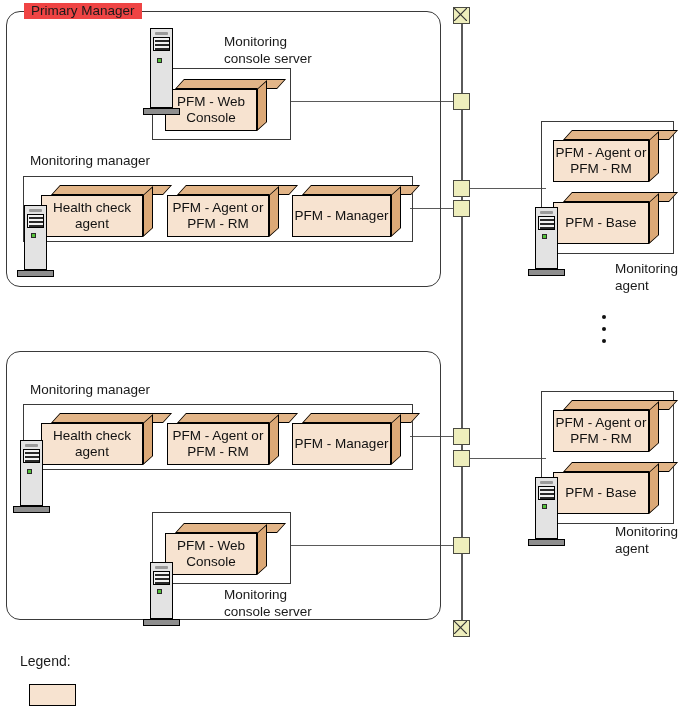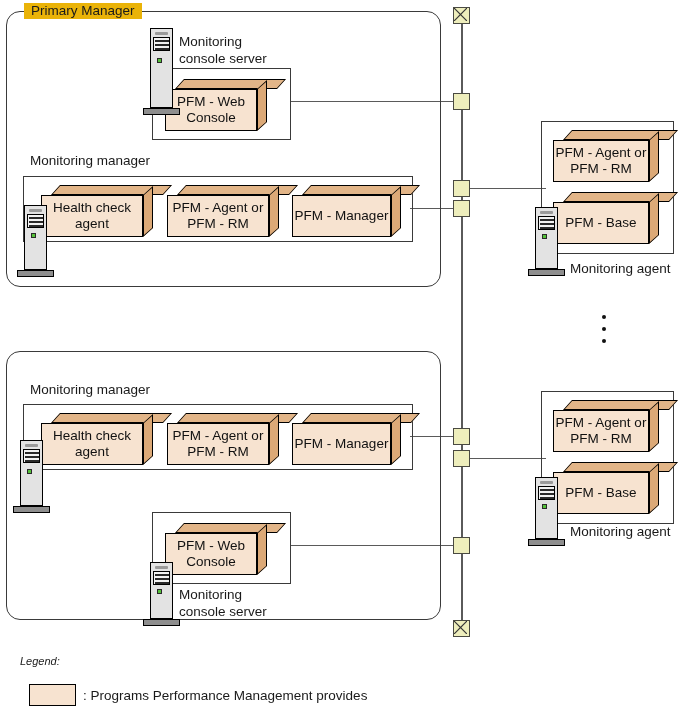--- a/index.html
+++ b/index.html
@@ -23,21 +23,21 @@
   .abs { position: absolute; box-sizing: border-box; }
 
   
   .group-frame {
     border: 1.5px solid #3a3a3a;
     border-radius: 14px;
     background: transparent;
   }
   .group-title {
     position: absolute;
-    background: #eab308;
+    background: #ef4444;
     padding: 0 7px;
     font-size: 13.5px;
     line-height: 16px;
     white-space: nowrap;
     color: #1a1a1a;
   }
 
   
   .sub-frame {
     border: 1.2px solid #3a3a3a;
@@ -145,23 +145,22 @@
   .ell-dot {
     position: absolute;
     width: 4px; height: 4px;
     background: #111111;
     border-radius: 50%;
   }
 
   
   .legend-label {
     position: absolute;
-    font-size: 11px;
+    font-size: 14px;
     line-height: 16px;
-    font-style: italic;
   }
   .legend-swatch {
     position: absolute;
     background: #f7e3d0;
     border: 1.3px solid #000000;
     box-sizing: border-box;
   }
   .legend-text {
     position: absolute;
     font-size: 13.5px;
@@ -169,20 +168,21 @@
     white-space: nowrap;
   }
 
   
   .caption {
     position: absolute;
     font-size: 13.5px;
     line-height: 17px;
     white-space: pre-line;
     color: #1a1a1a;
+    margin-left: 45px;
   }
 </style>
 </head>
 <body>
 
 <div id="canvas">
 
   <div class="vline abs" style="left:461px; top:18px; height:610px;"></div>
 
   <div class="node" style="left:453px; top:7px; width:17px; height:17px;">
@@ -390,15 +390,14 @@
     <div class="led" style="left:7px; top:27px; width:4.5px; height:4.5px;"></div>
     <div class="dot" style="left:8px; top:35px;"></div>
     <div class="dot" style="left:8px; top:41px;"></div>
     <div class="base" style="left:-7px; top:62px; width:37px; height:7px;"></div>
   </div>
 
   <div class="caption" style="left:570px; top:523px;">Monitoring agent</div>
 
   <div class="legend-label" style="left:20px; top:653px;">Legend:</div>
   <div class="legend-swatch" style="left:29px; top:684px; width:47px; height:22px;"></div>
-  <div class="legend-text" style="left:83px; top:688px;">: Programs Performance Management provides</div>
 
 </div>
 
 </body></html>

